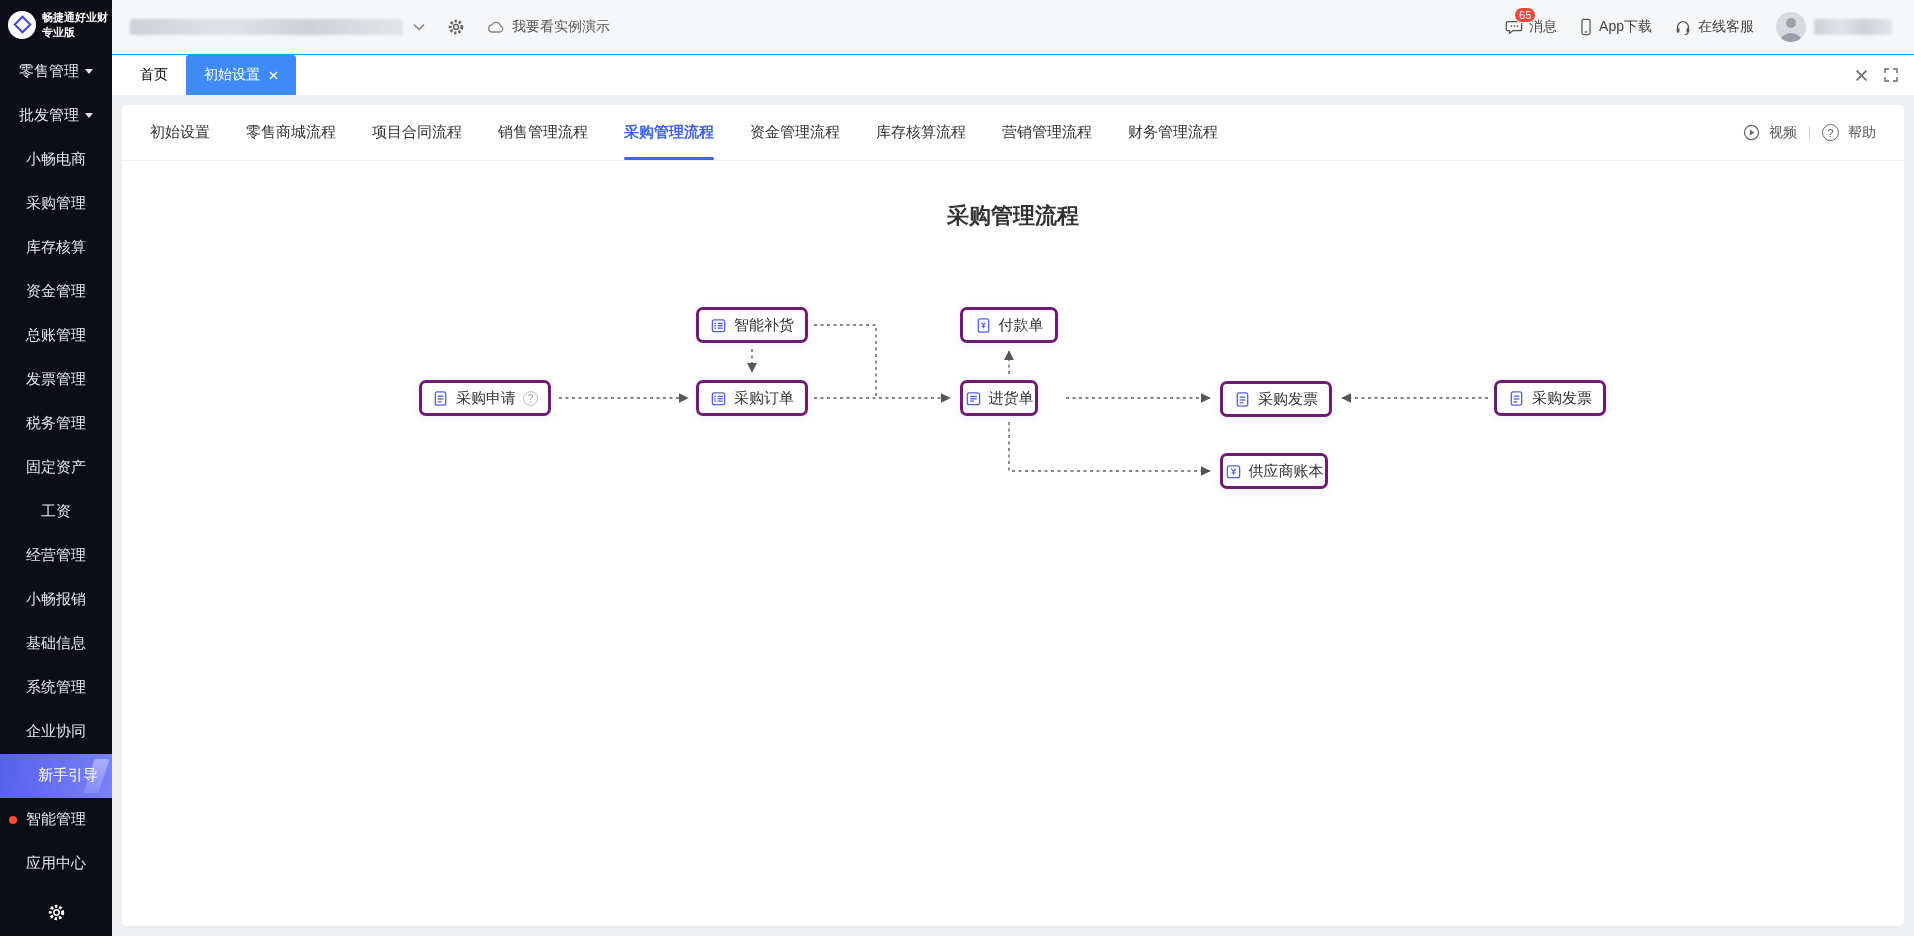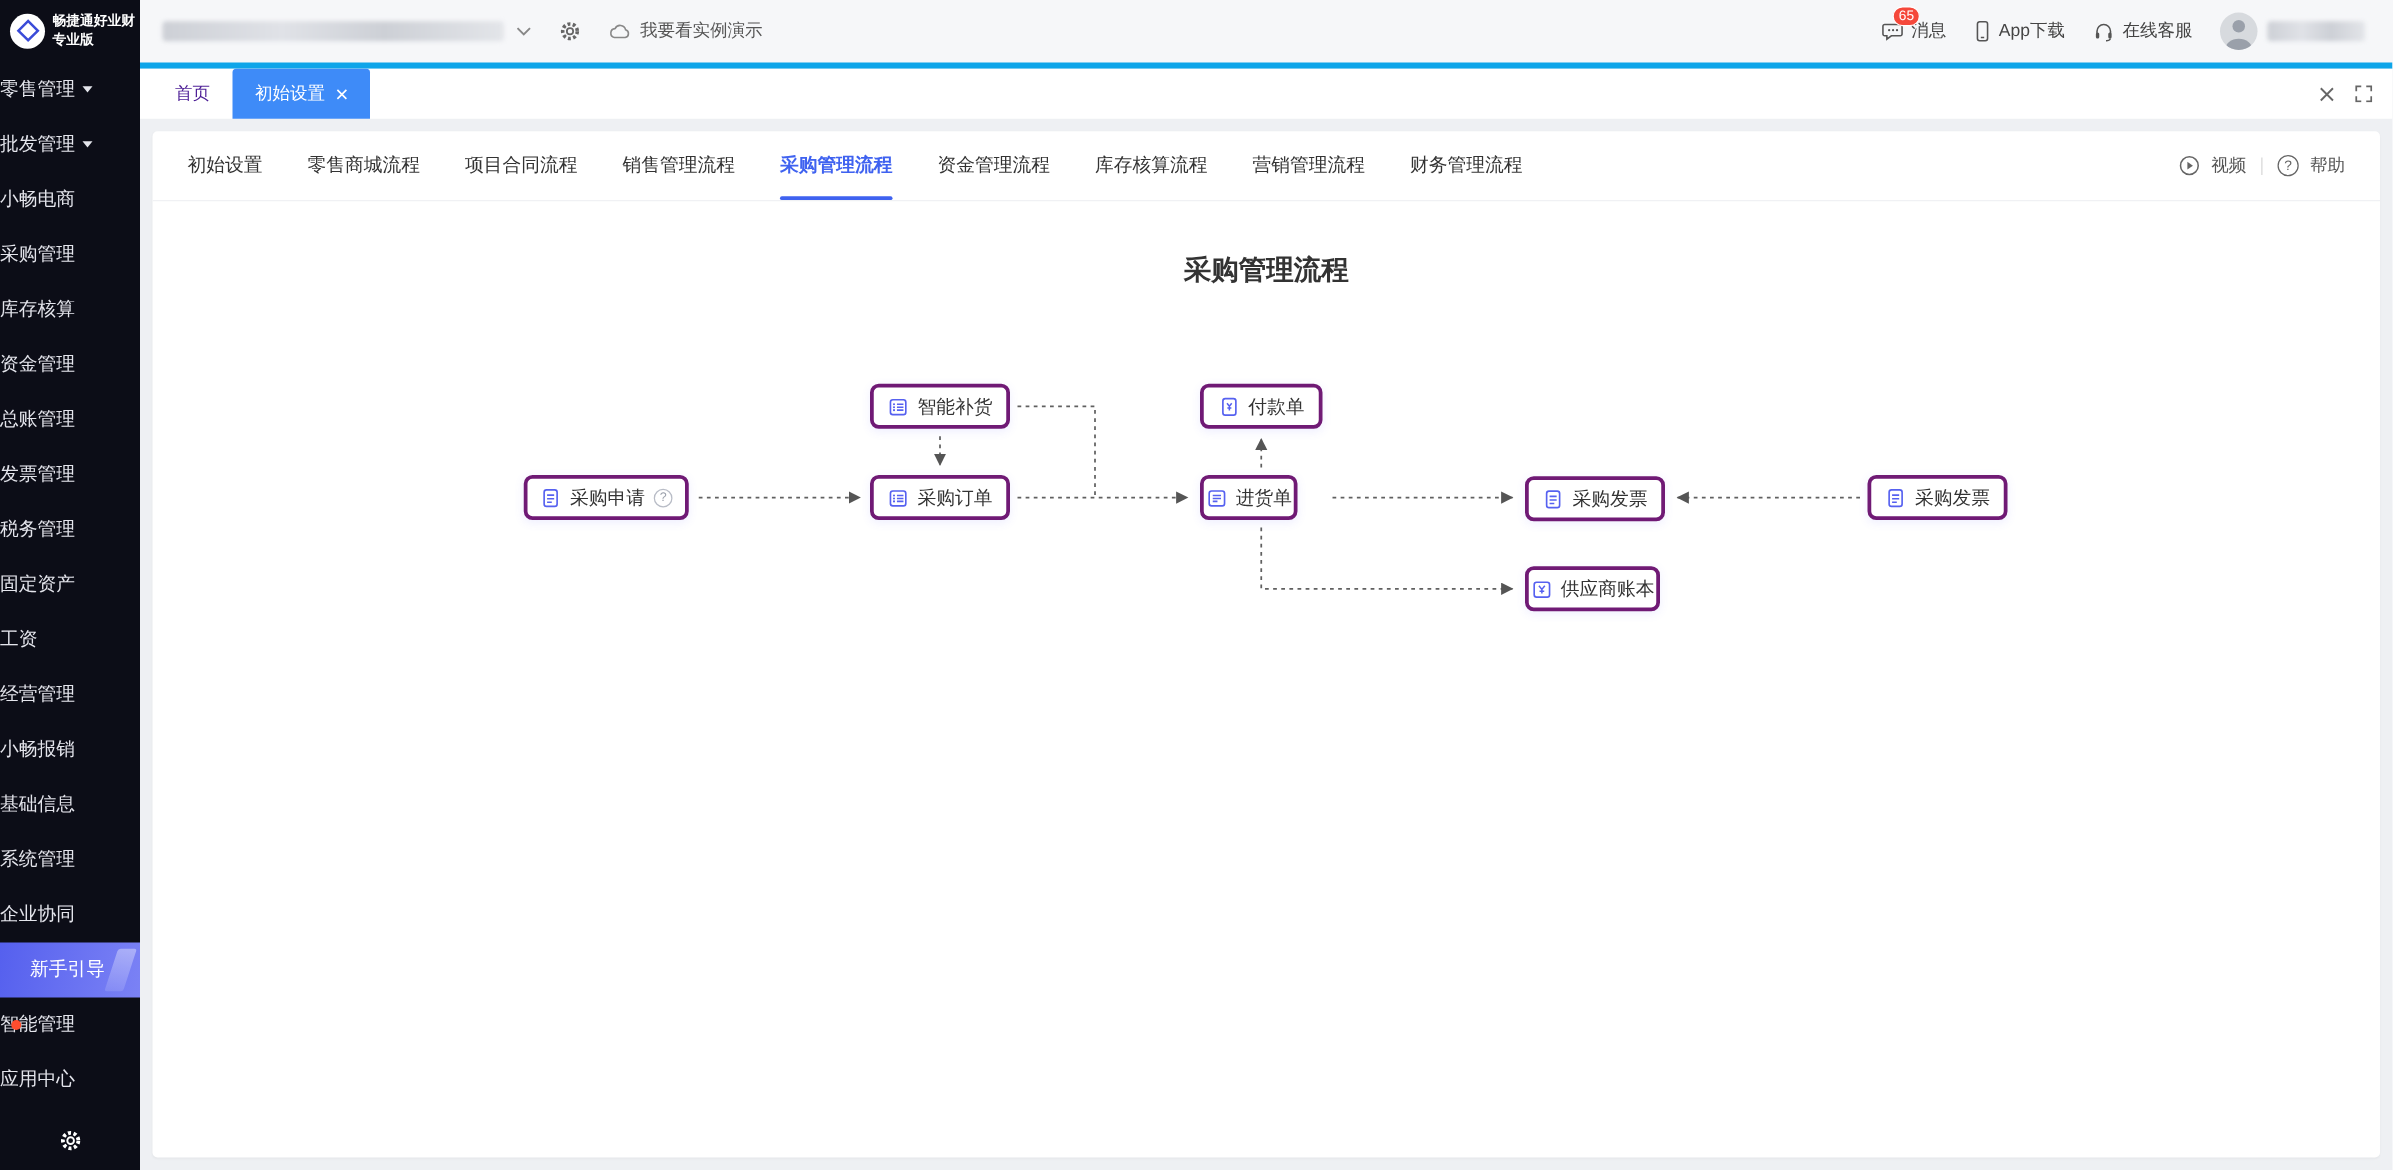--- a/index.html
+++ b/index.html
@@ -7,48 +7,48 @@
   body { font-family:"Liberation Sans","DejaVu Sans",sans-serif; background:#eef0f3; color:#333; }
   .app { display:flex; width:1914px; height:936px; }
 
   
   .sidebar { width:112px; background:#0c0d17; color:#e8e9ee; display:flex; flex-direction:column; flex-shrink:0; }
   .logo-row { display:flex; align-items:center; gap:6px; padding:10px 6px 6px 8px; }
   .logo-icon { width:28px; height:28px; border-radius:50%; background:#fff; display:flex; align-items:center; justify-content:center; flex-shrink:0; }
   .logo-diamond { width:13px; height:13px; border:2.5px solid #3a4bd8; transform:rotate(45deg); }
   .logo-text { font-size:11px; line-height:1.35; font-weight:bold; color:#fff; white-space:nowrap; }
   .menu { flex:1; padding-top:4px; }
-  .menu-item { height:44px; display:flex; align-items:center; gap:4px; font-size:15px; cursor:pointer; position:relative; color:#e4e5ec; }
+  .menu-item { height:44px; display:flex; align-items:center; justify-content:center; gap:4px; font-size:15px; cursor:pointer; position:relative; color:#e4e5ec; }
   .menu-item.active { background:linear-gradient(100deg,#5560ee 0%,#7b82f5 100%); color:#fff;padding-left:24px; }
   .menu-item.active::after { content:""; position:absolute; right:8px; top:5px; width:15px; height:34px;
       background:linear-gradient(rgba(255,255,255,.38),rgba(255,255,255,.12)); transform:skewX(-18deg); border-radius:2px; }
   .caret { width:0; height:0; border-left:4px solid transparent; border-right:4px solid transparent; border-top:5px solid #e4e5ec; margin-left:2px; }
   .dot { position:absolute; left:9px; width:8px; height:8px; border-radius:50%; background:#ff4d2e; }
   .sidebar-gear { height:48px; display:flex; align-items:center; justify-content:center; color:#fff; cursor:pointer; }
 
   
   .main { flex:1; display:flex; flex-direction:column; min-width:0; }
 
   
-  .topbar { height:55px; background:#f6f7f9; border-bottom:5px solid #0ea5e9; display:flex; align-items:center; padding:0 22px 0 18px; gap:22px; flex-shrink:0; }
+  .topbar { height:55px; background:#f6f7f9; border-bottom:1px solid #0ea5e9; display:flex; align-items:center; padding:0 22px 0 18px; gap:22px; flex-shrink:0; }
   .account-select { display:flex; align-items:center; gap:10px; width:295px; cursor:pointer; }
   .blur-blob { height:16px; border-radius:3px; flex:1; filter:blur(1.5px);
       background:linear-gradient(90deg,#cdd0d6,#e0e2e7 35%,#cdd0d6 65%,#e3e5e9); }
   .icon-gray { color:#666; display:flex; align-items:center; }
   .demo { display:flex; align-items:center; gap:7px; color:#555; font-size:14px; cursor:pointer; }
   .topbar-spacer { flex:1; }
   .top-action { display:flex; align-items:center; gap:6px; color:#444; font-size:14px; position:relative; cursor:pointer; }
   .badge { position:absolute; top:-11px; left:9px; background:#f5483b; color:#fff; font-size:11px; border-radius:9px; padding:0 4px; height:16px; line-height:15px; border:1px solid #fff; min-width:22px; text-align:center; }
   .user { display:flex; align-items:center; gap:8px; cursor:pointer; }
   .avatar { width:30px; height:30px; border-radius:50%; background:#d7dade; overflow:hidden; display:flex; align-items:flex-end; justify-content:center; }
   .user .blur-blob { width:78px; flex:none; }
 
   
   .tabrow { height:40px; background:#fff; display:flex; align-items:stretch; padding-left:10px; flex-shrink:0; }
-  .wtab { display:flex; align-items:center; gap:9px; padding:0 18px; font-size:14px; color:#4c1d95; cursor:pointer; }
+  .wtab { display:flex; align-items:center; gap:9px; padding:0 18px; font-size:14px; color:#000000; cursor:pointer; }
   .wtab.active { background:#3e8bf8; color:#fff; border-radius:3px 3px 0 0; }
   .tabrow-right { margin-left:auto; display:flex; align-items:center; gap:16px; padding-right:16px; color:#666; }
   .trbtn { cursor:pointer; display:flex; align-items:center; }
 
   
   .workspace { flex:1; padding:10px; min-height:0; }
   .card { background:#fff; height:100%; border-radius:4px; box-shadow:0 1px 2px rgba(0,0,0,.04); position:relative; overflow:hidden; }
   .card-tabs { display:flex; align-items:center; gap:36px; padding:0 28px; height:56px; border-bottom:1px solid #f0f1f4; }
   .ctab { font-size:15px; color:#333; cursor:pointer; height:100%; display:flex; align-items:center; position:relative; white-space:nowrap; }
   .ctab.active { color:#3f62f0; font-weight:bold; }

